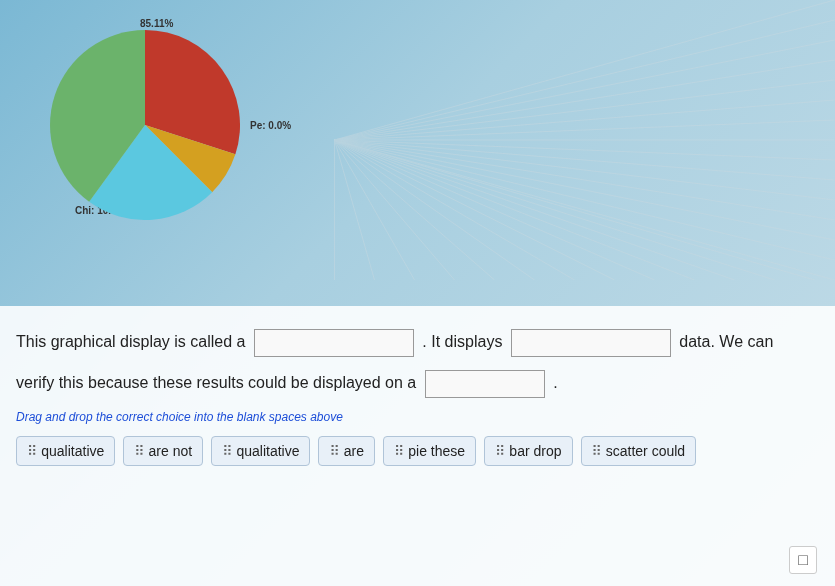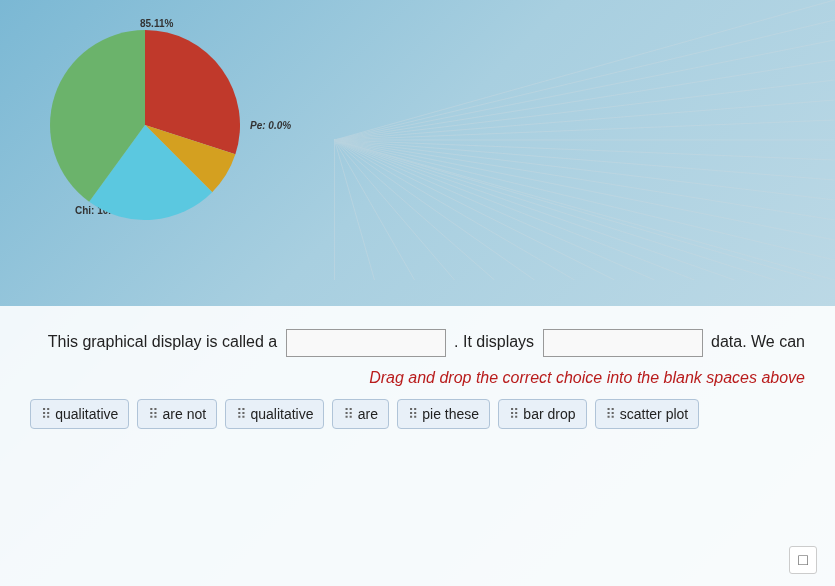--- a/index.html
+++ b/index.html
@@ -12,21 +12,20 @@
       overflow: hidden;
       position: relative;
     }
 
     .main-container {
       position: relative;
       width: 100%;
       height: 100%;
       display: flex;
       flex-direction: column;
-      text-align: right;
     }
 
     
     .bg-lines {
       position: absolute;
       top: 0;
       right: 0;
       width: 60%;
       height: 280px;
       overflow: hidden;
@@ -55,21 +54,20 @@
       font-weight: bold;
     }
 
     .pie-label-right {
       position: absolute;
       top: 110px;
       left: 230px;
       font-size: 10px;
       color: #333;
       font-weight: bold;
-      font-style: italic;
     }
 
     .pie-label-bottom {
       position: absolute;
       top: 195px;
       left: 55px;
       font-size: 10px;
       color: #333;
       font-weight: bold;
     }
@@ -80,21 +78,21 @@
       left: 30px;
     }
 
     
     .content-area {
       position: absolute;
       bottom: 0;
       left: 0;
       width: 100%;
       background: rgba(255,255,255,0.88);
-      padding: 18px 30px 20px 30px;
+      padding: 18px 30px 20px 16px;
       min-height: 280px;
     }
 
     .sentence-block {
       font-size: 16px;
       color: #222;
       line-height: 2.2;
       margin-bottom: 6px;
     }
 
@@ -112,22 +110,22 @@
       display: inline-block;
       width: 120px;
       height: 28px;
       border: 1px solid #999;
       background: #f9f9f9;
       vertical-align: middle;
       margin: 0 4px;
     }
 
     .drag-instruction {
-      font-size: 16px;
-      color: #b91c1c;
+      font-size: 12px;
+      color: #1d4ed8;
       margin: 10px 0 12px 0;
       font-style: italic;
     }
 
     .drag-options {
       display: flex;
       flex-wrap: wrap;
       gap: 8px;
       align-items: center;
     }
@@ -231,20 +229,25 @@
   <div class="content-area">
 
     <div class="sentence-block">
       <span>This graphical display is called a</span>
       <span class="blank-input"></span>
       <span>. It displays</span>
       <span class="blank-input"></span>
       <span>data. We can</span>
     </div>
 
+    <div class="sentence-block">
+      <span>verify this because these results could be displayed on a</span>
+      <span class="blank-input-sm"></span>
+      <span>.</span>
+    </div>
 
     <div class="drag-instruction">Drag and drop the correct choice into the blank spaces above</div>
 
     <div class="drag-options">
       <div class="drag-item">
         <span class="drag-dots">⠿</span>
         <span>qualitative</span>
       </div>
       <div class="drag-item">
         <span class="drag-dots">⠿</span>
@@ -261,21 +264,21 @@
       <div class="drag-item">
         <span class="drag-dots">⠿</span>
         <span>pie these</span>
       </div>
       <div class="drag-item">
         <span class="drag-dots">⠿</span>
         <span>bar drop</span>
       </div>
       <div class="drag-item">
         <span class="drag-dots">⠿</span>
-        <span>scatter plot</span>
+        <span>scatter could</span>
       </div>
     </div>
 
     <div class="corner-btn">
       <span>□</span>
     </div>
 
   </div>
 
 </div>

